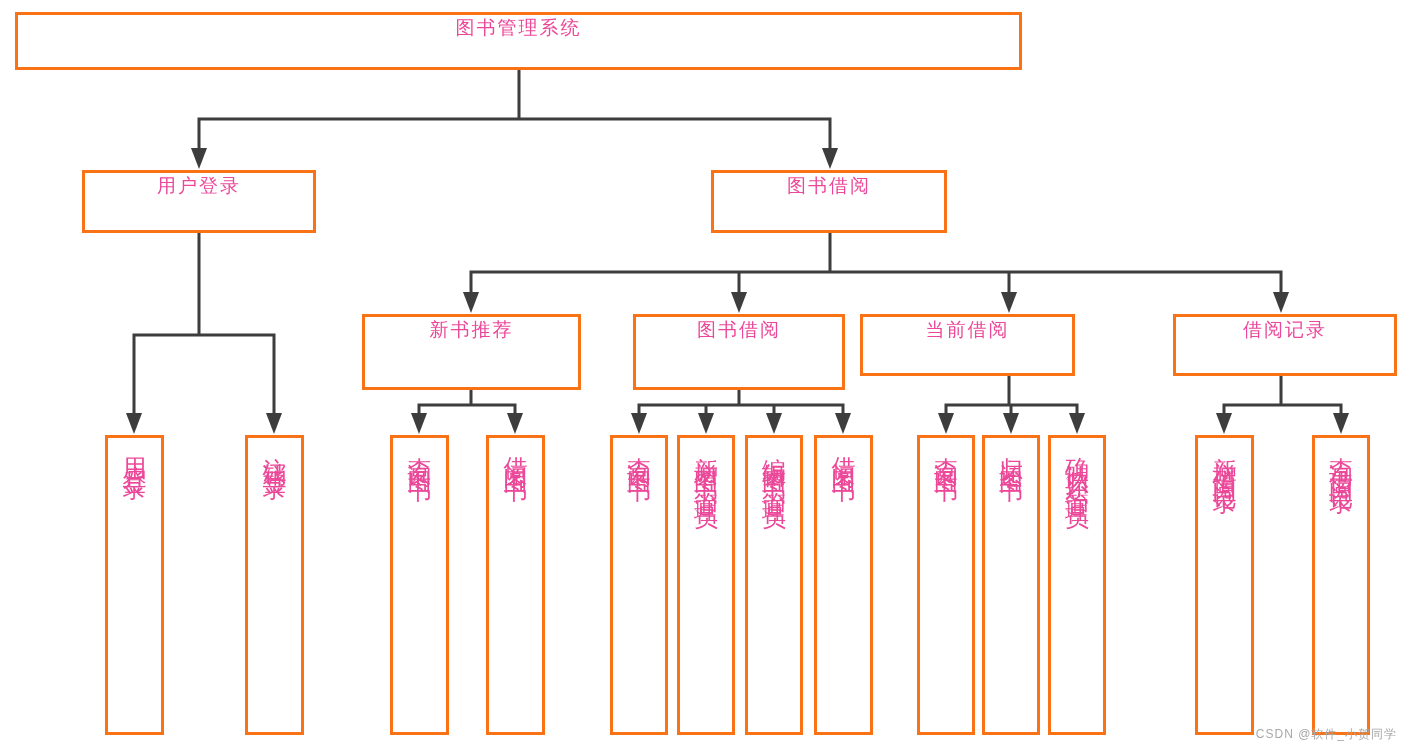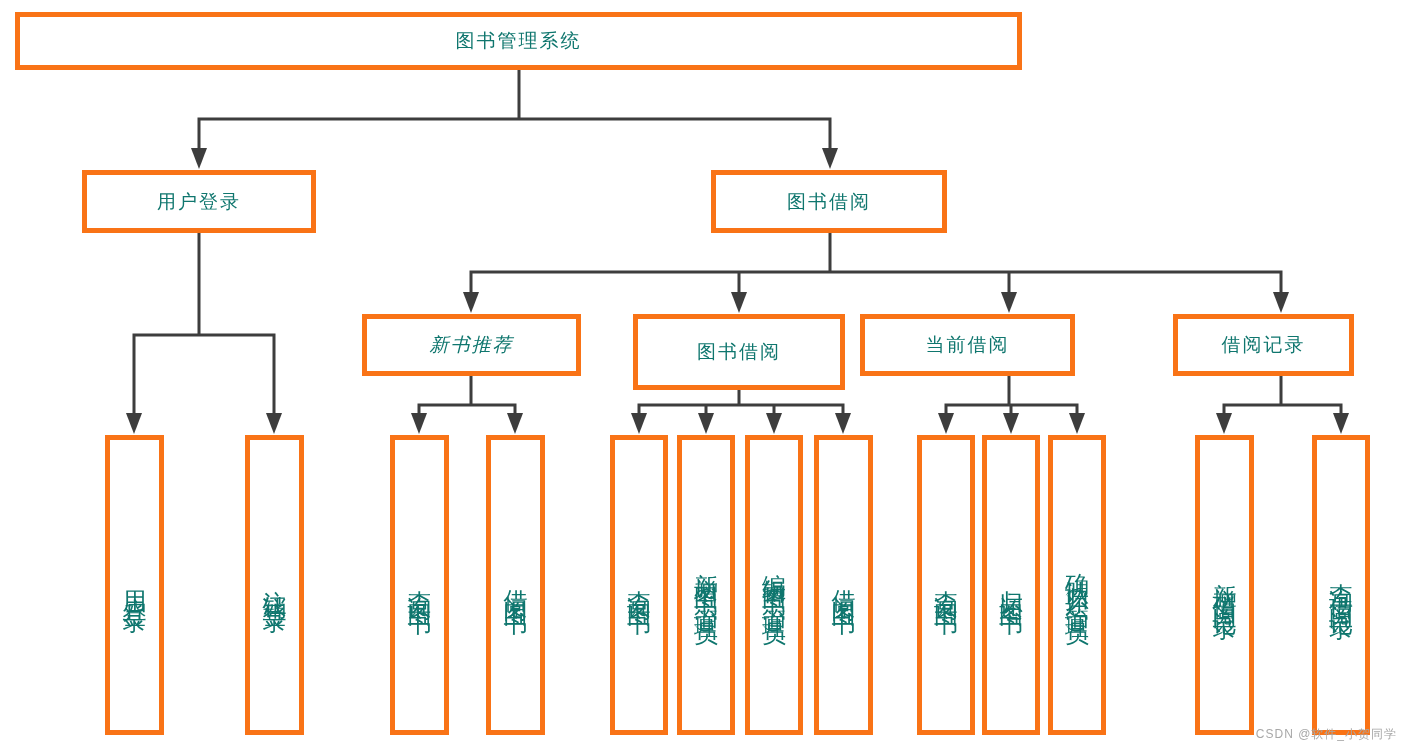--- a/index.html
+++ b/index.html
@@ -16,25 +16,24 @@
 
   .connector-layer {
     position: absolute;
     left: 0; top: 0;
     width: 1405px; height: 747px;
   }
 
   .node {
     position: absolute;
     background: #ffffff;
-    border: 5px solid #f97316;
+    border: 3px solid #f97316;
     display: flex;
-    align-items: center;
     justify-content: center;
-    color: #0f766e;
+    color: #ec4899;
   }
 
   .hbox { font-size: 19px; letter-spacing: 2px; }
 
   .vbox .vtext {
     writing-mode: vertical-rl;
     text-orientation: mixed;
     font-size: 24px;
     line-height: 1;
     letter-spacing: 7px;
@@ -93,30 +92,30 @@
     <span>图书管理系统</span>
   </div>
 
   <div class="node hbox" style="left:82px; top:170px; width:234px; height:63px;">
     <span>用户登录</span>
   </div>
   <div class="node hbox" style="left:711px; top:170px; width:236px; height:63px;">
     <span>图书借阅</span>
   </div>
 
-  <div class="node hbox" style="left:362px; top:314px; width:219px; height:62px;font-style:italic;">
+  <div class="node hbox" style="left:362px; top:314px; width:219px; height:76px;">
     <span>新书推荐</span>
   </div>
   <div class="node hbox" style="left:633px; top:314px; width:212px; height:76px;">
     <span>图书借阅</span>
   </div>
   <div class="node hbox" style="left:860px; top:314px; width:215px; height:62px;">
     <span>当前借阅</span>
   </div>
-  <div class="node hbox" style="left:1173px; top:314px; width:181px; height:62px;">
+  <div class="node hbox" style="left:1173px; top:314px; width:224px; height:62px;">
     <span>借阅记录</span>
   </div>
 
   <div class="node vbox" style="left:105px; top:435px; width:59px; height:300px;">
     <span class="vtext">用户登录</span>
   </div>
   <div class="node vbox" style="left:245px; top:435px; width:59px; height:300px;">
     <span class="vtext">注销登录</span>
   </div>
 

